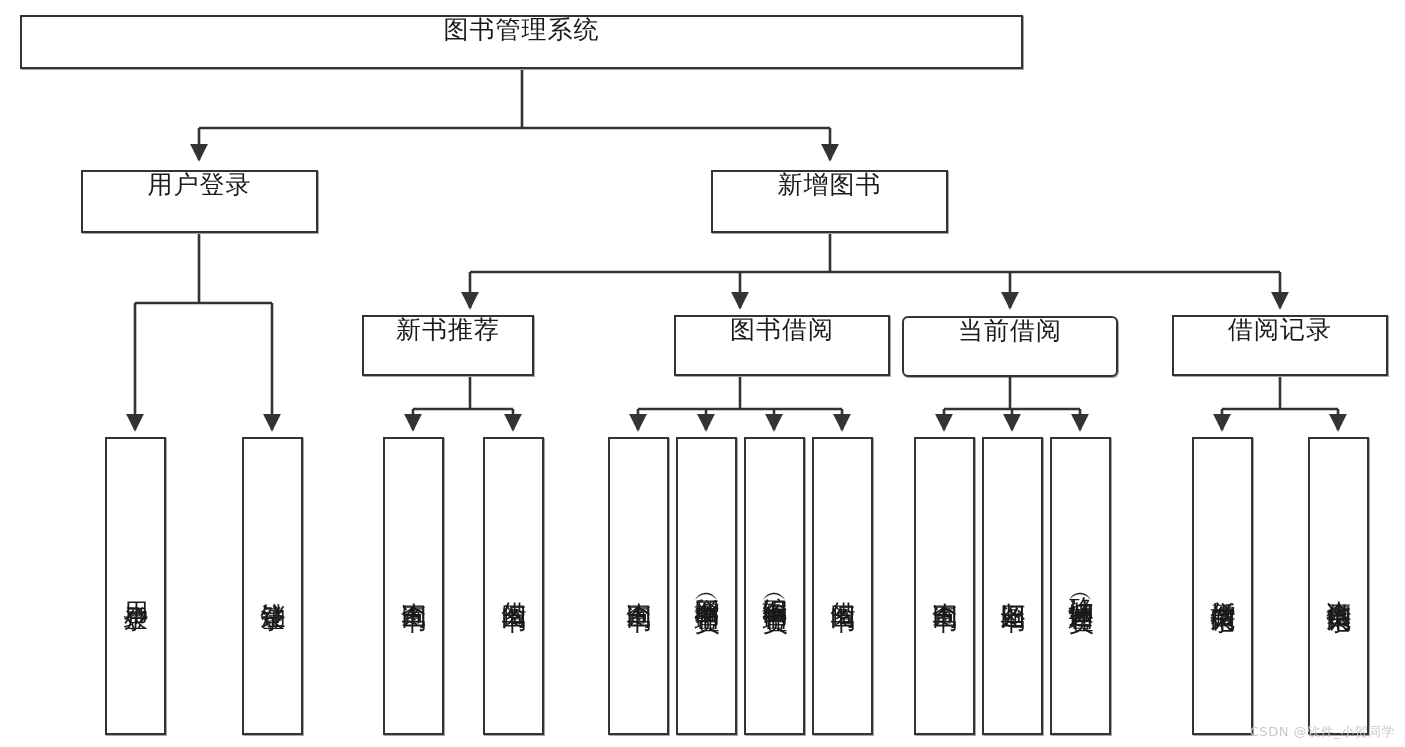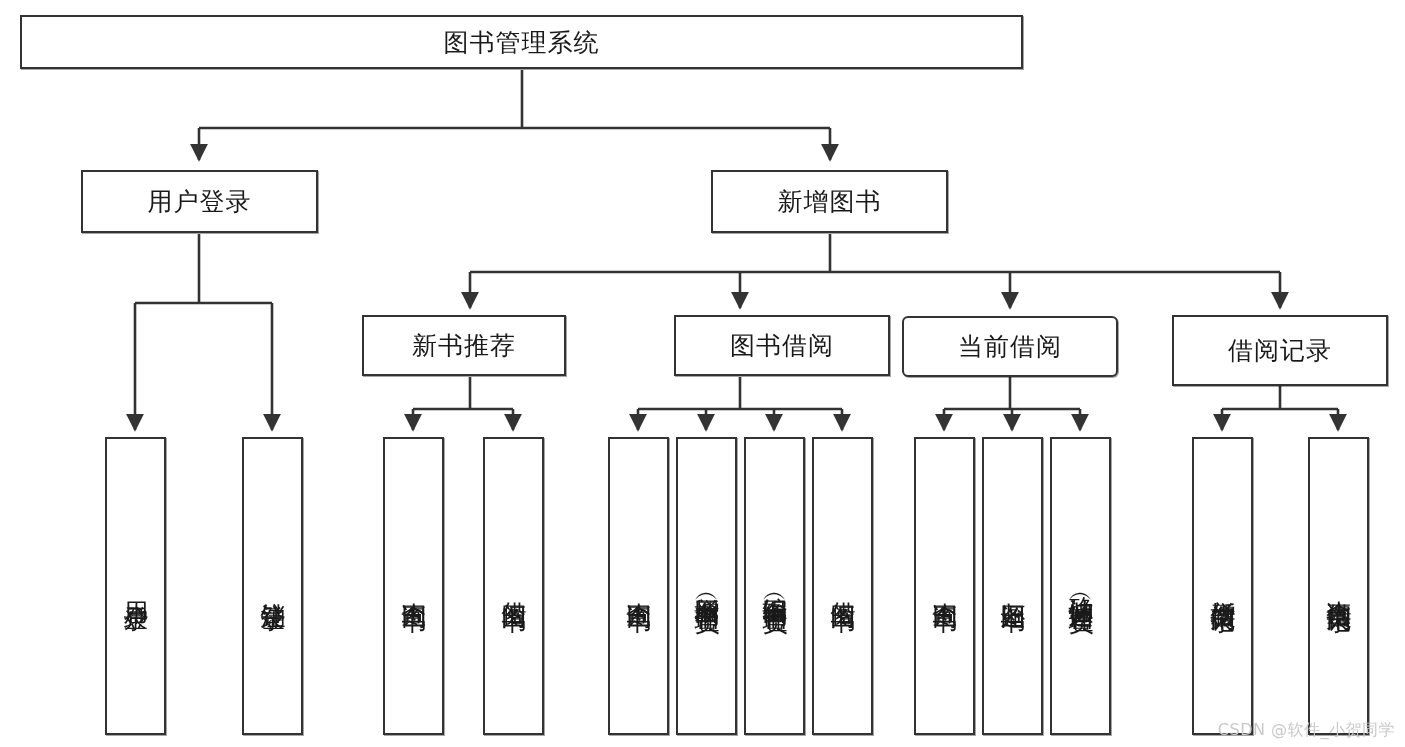--- a/index.html
+++ b/index.html
@@ -25,21 +25,20 @@
     height: 747px;
     pointer-events: none;
   }
   .node {
     position: absolute;
     box-sizing: border-box;
     background: #ffffff;
     border: 2px solid #333333;
     box-shadow: 1px 1px 0 rgba(0,0,0,0.35);
     display: flex;
-    align-items: center;
     justify-content: center;
     color: #1a1a1a;
     z-index: 2;
   }
   .node-label {
     display: block;
     white-space: nowrap;
   }
   
   .node.horiz .node-label {
@@ -62,21 +61,21 @@
     line-height: 1.12;
     letter-spacing: 2px;
     white-space: normal;
     max-height: 282px;
     text-align: center;
   }
   .watermark {
     position: absolute;
     right: 10px;
     bottom: 6px;
-    font-size: 16px;
+    font-size: 13px;
     color: #c9c9c9;
     letter-spacing: 0.5px;
     z-index: 3;
     white-space: nowrap;
   }
 </style>
 </head>
 <body>
 
 <div id="canvas">
@@ -135,30 +134,30 @@
     <span class="node-label">图书管理系统</span>
   </div>
 
   <div class="node horiz" style="left:81px; top:170px; width:237px; height:63px;">
     <span class="node-label">用户登录</span>
   </div>
   <div class="node horiz" style="left:711px; top:170px; width:237px; height:63px;">
     <span class="node-label">新增图书</span>
   </div>
 
-  <div class="node horiz" style="left:362px; top:315px; width:204px; height:61px;">
+  <div class="node horiz" style="left:362px; top:315px; width:172px; height:61px;">
     <span class="node-label">新书推荐</span>
   </div>
   <div class="node horiz" style="left:632px; top:315px; width:216px; height:61px;margin-left:42px;">
     <span class="node-label">图书借阅</span>
   </div>
   <div class="node horiz" style="left:902px; top:316px; width:216px; height:61px;border-radius:6px;">
     <span class="node-label">当前借阅</span>
   </div>
-  <div class="node horiz" style="left:1172px; top:315px; width:216px; height:71px;">
+  <div class="node horiz" style="left:1172px; top:315px; width:216px; height:61px;">
     <span class="node-label">借阅记录</span>
   </div>
 
   <div class="node vert" style="left:105px; top:437px; width:61px; height:298px;">
     <span class="node-label">用户登录</span>
   </div>
   <div class="node vert" style="left:242px; top:437px; width:61px; height:298px;">
     <span class="node-label">注销登录</span>
   </div>
 

